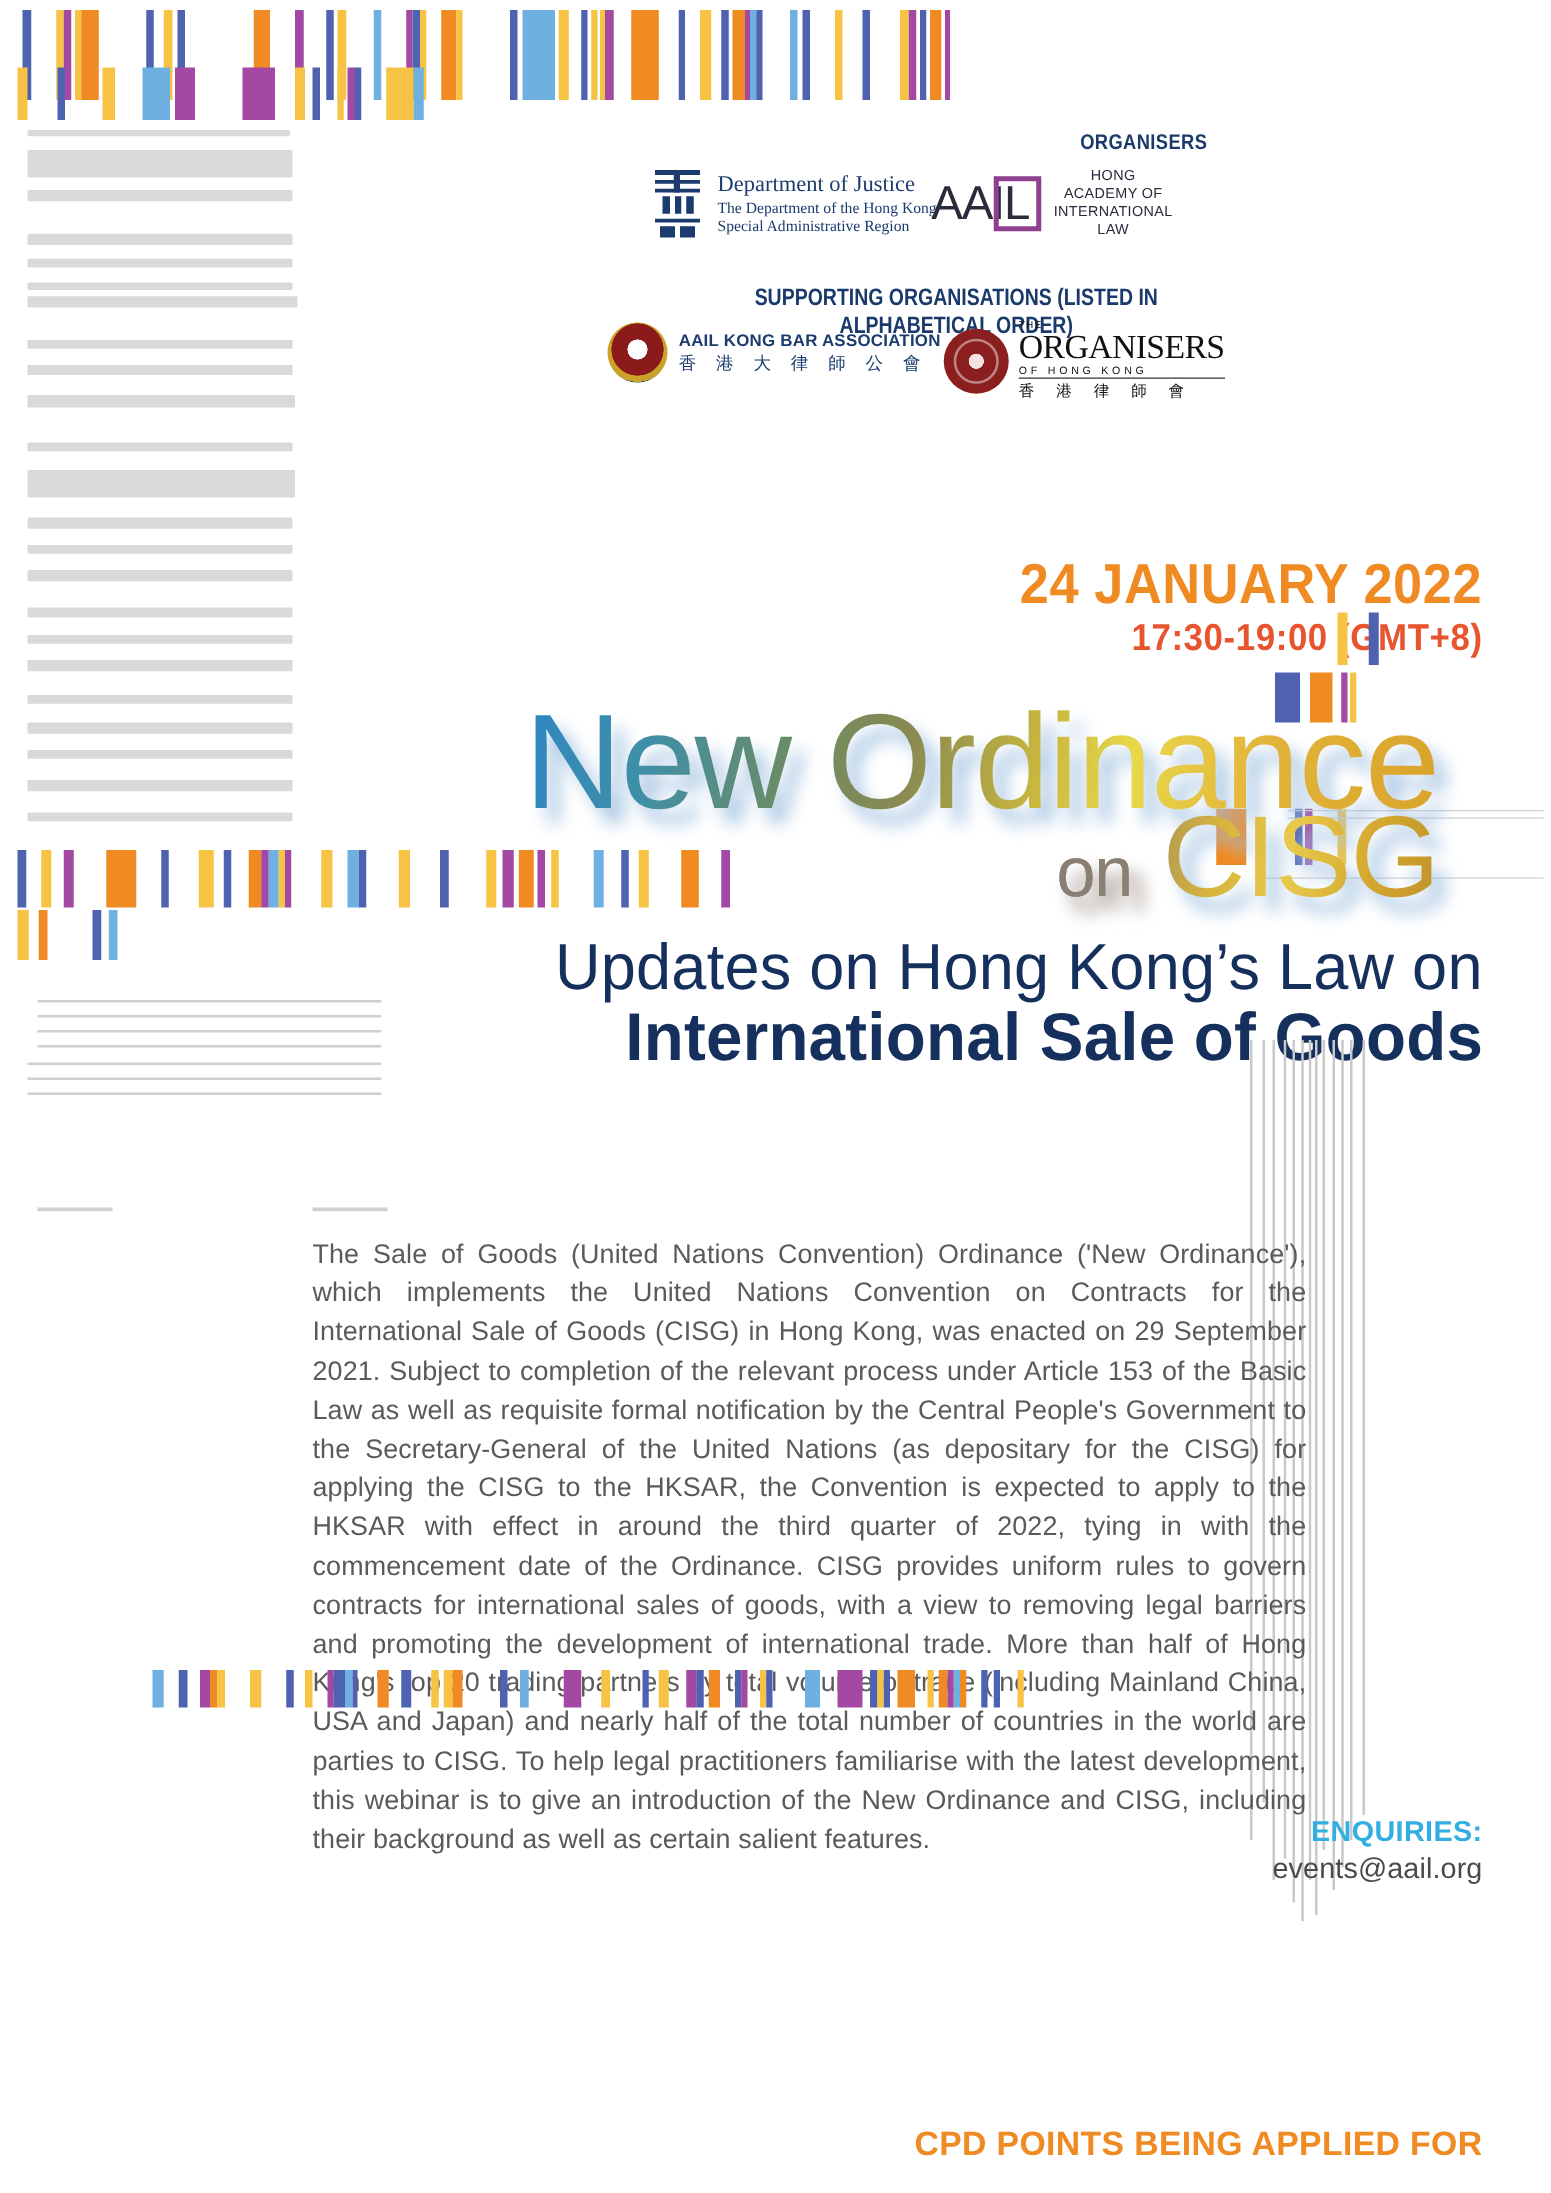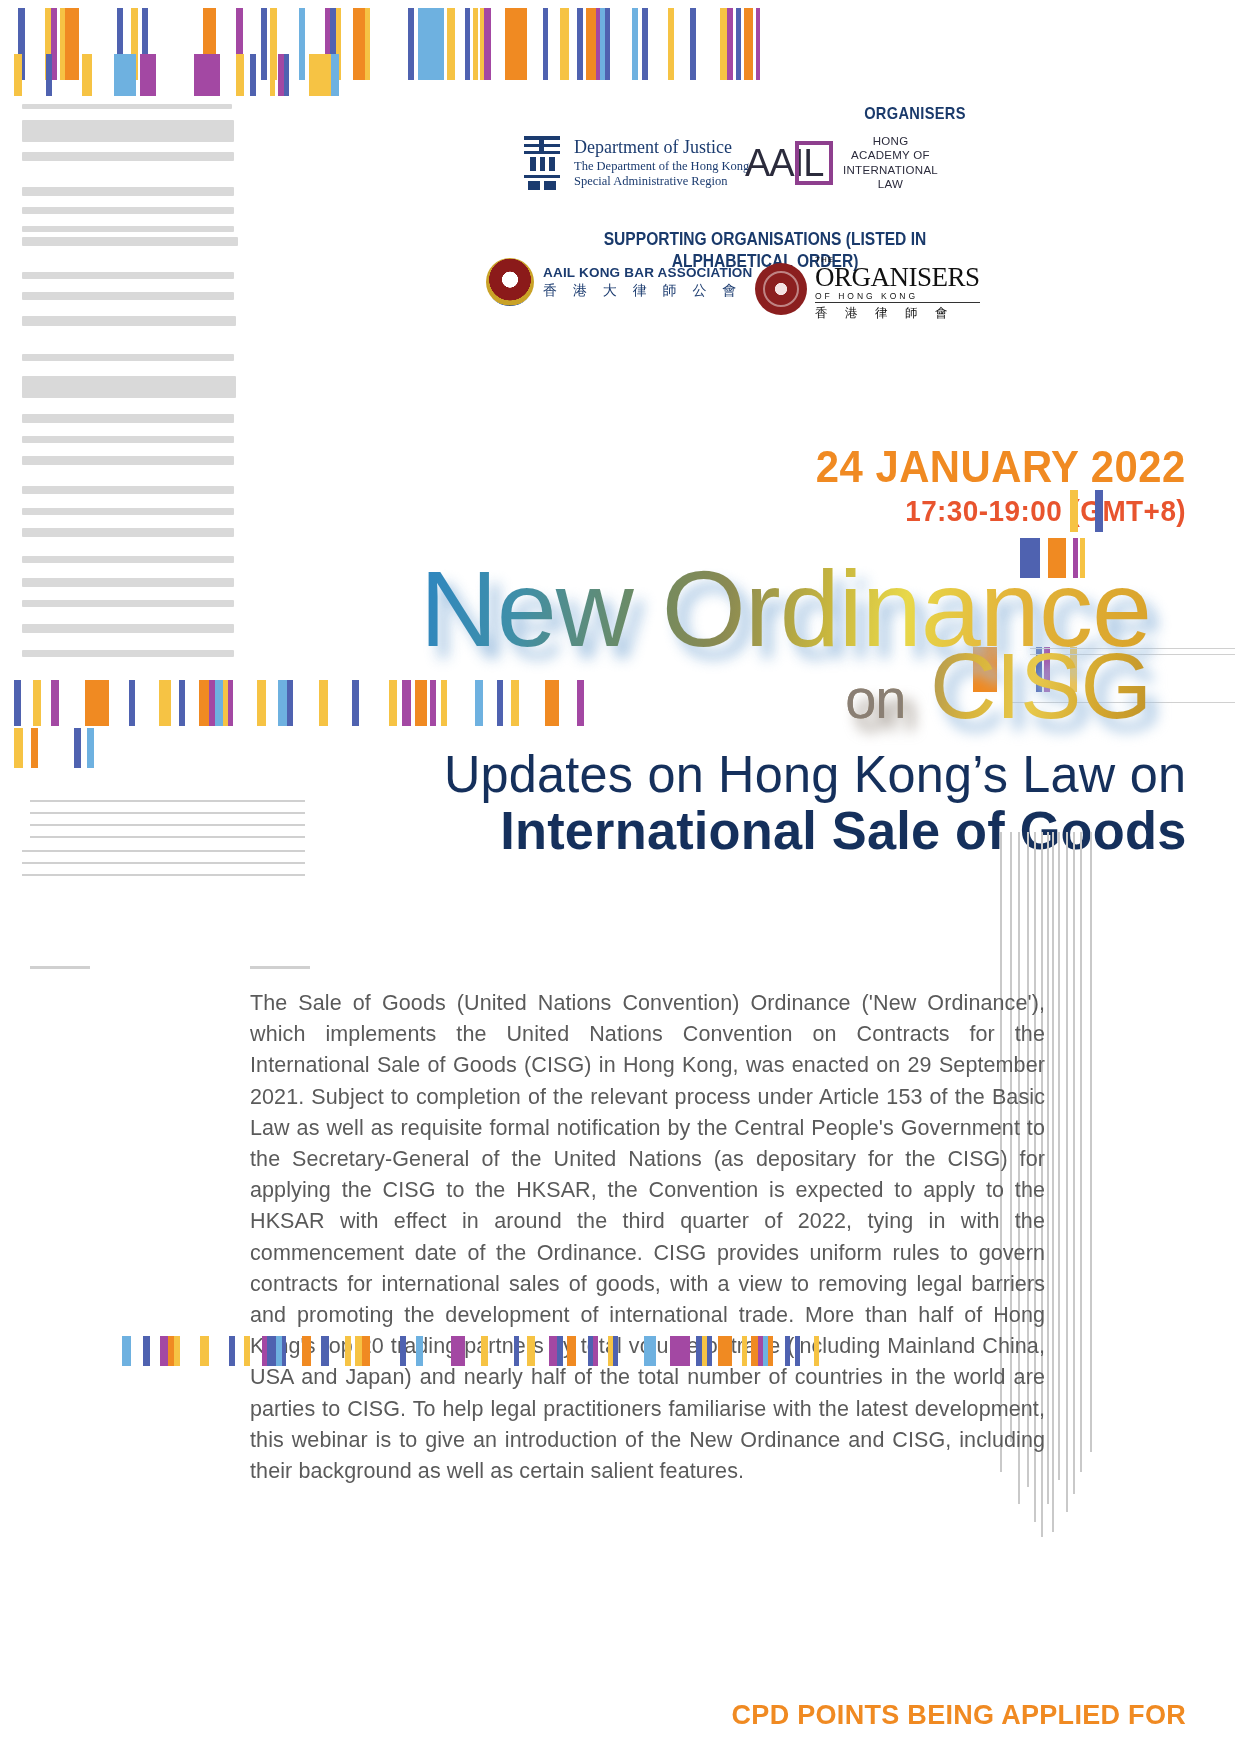--- a/index.html
+++ b/index.html
@@ -536,16 +536,20 @@
       <span style="width: 5px; height: 30px; background: rgb(79, 98, 176);"></span>
       <span style="width: 5px; height: 1px; background: transparent;"></span>
       <span style="width: 5px; height: 30px; background: rgb(79, 98, 176);"></span>
       <span style="width: 14px; height: 1px; background: transparent;"></span>
       <span style="width: 5px; height: 30px; background: rgb(246, 195, 68);"></span>
     </div>
 
   <div class="foot" style="top:1386px;">
   </div>
 
+  <div class="foot" style="top:1452px;">
+    <div class="foot-label">ENQUIRIES:</div>
+    <div class="foot-value">events@aail.org</div>
+  </div>
 
   <div class="cpd">CPD POINTS BEING APPLIED FOR</div>
 
 </div>
 
 </body></html>

